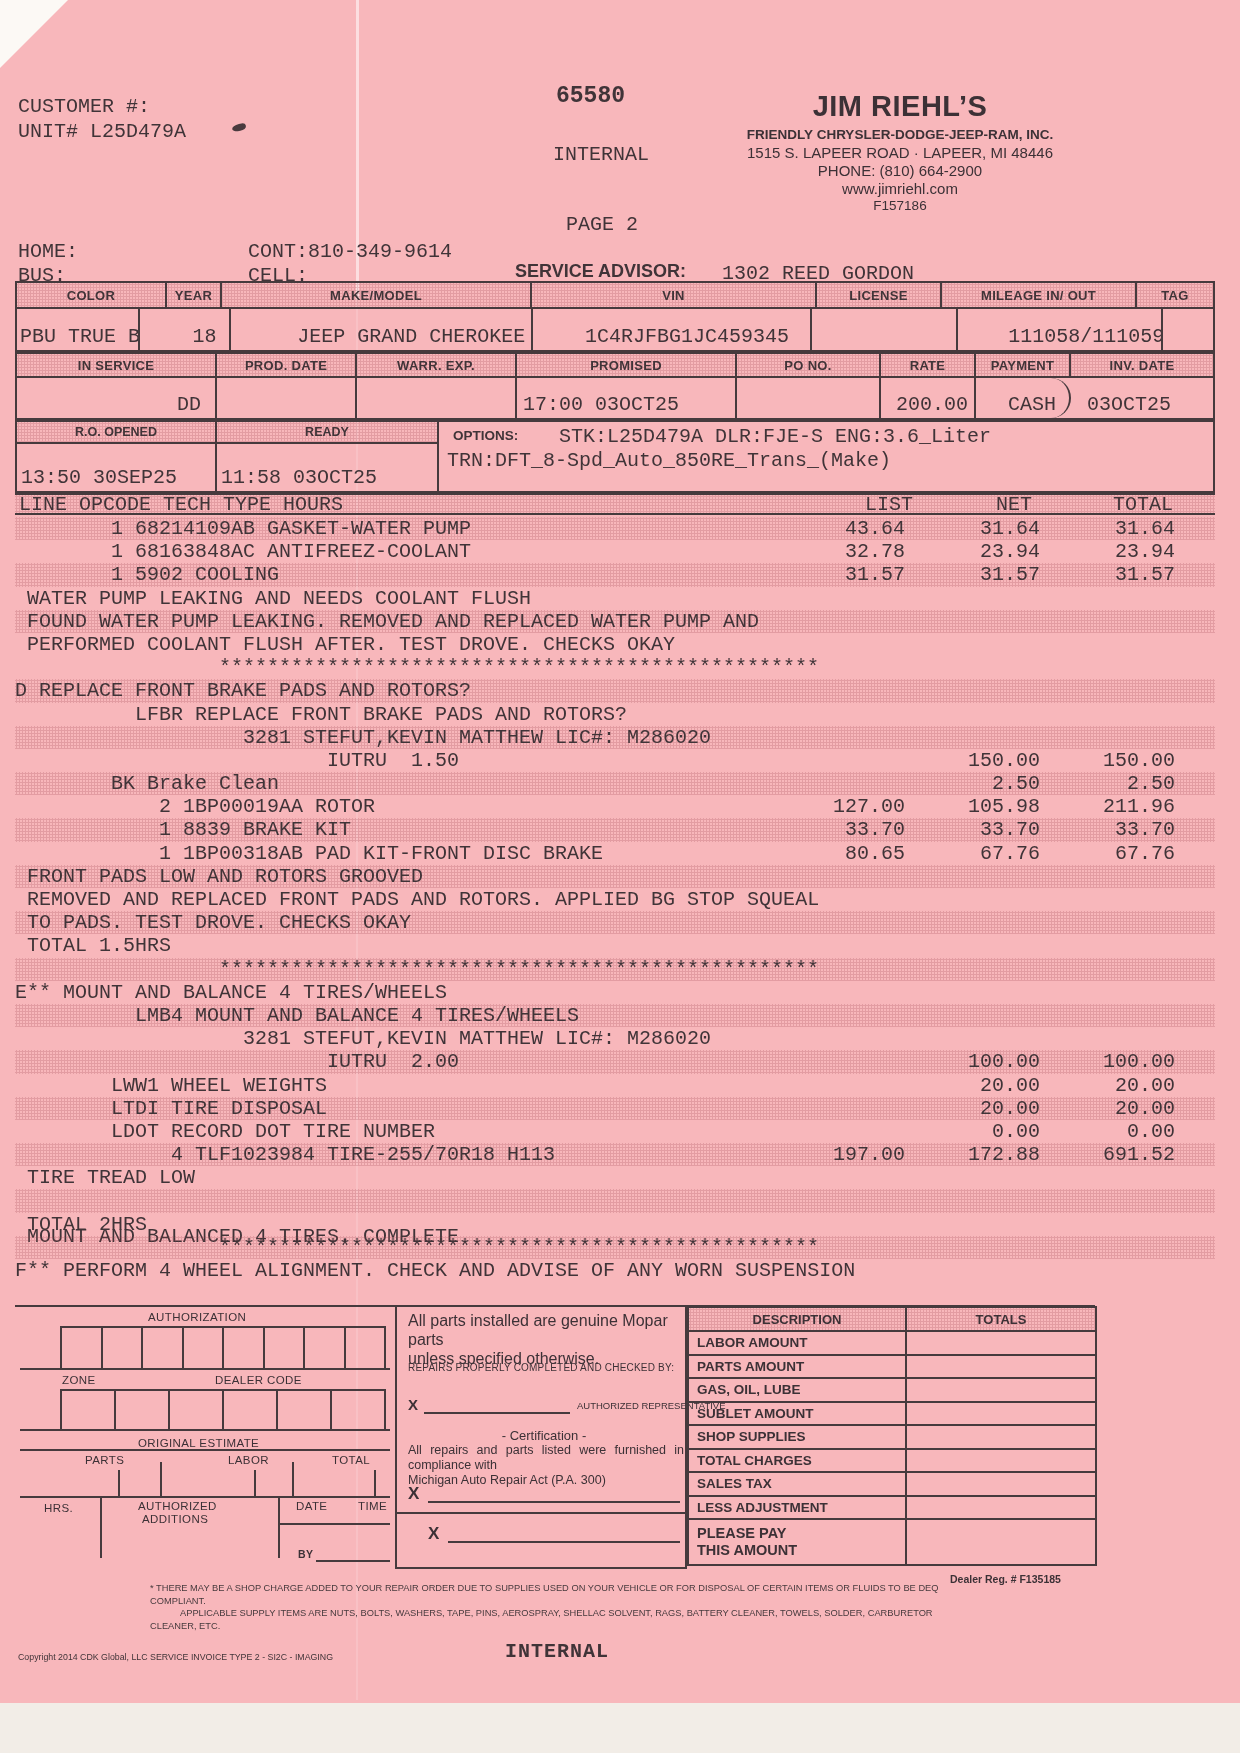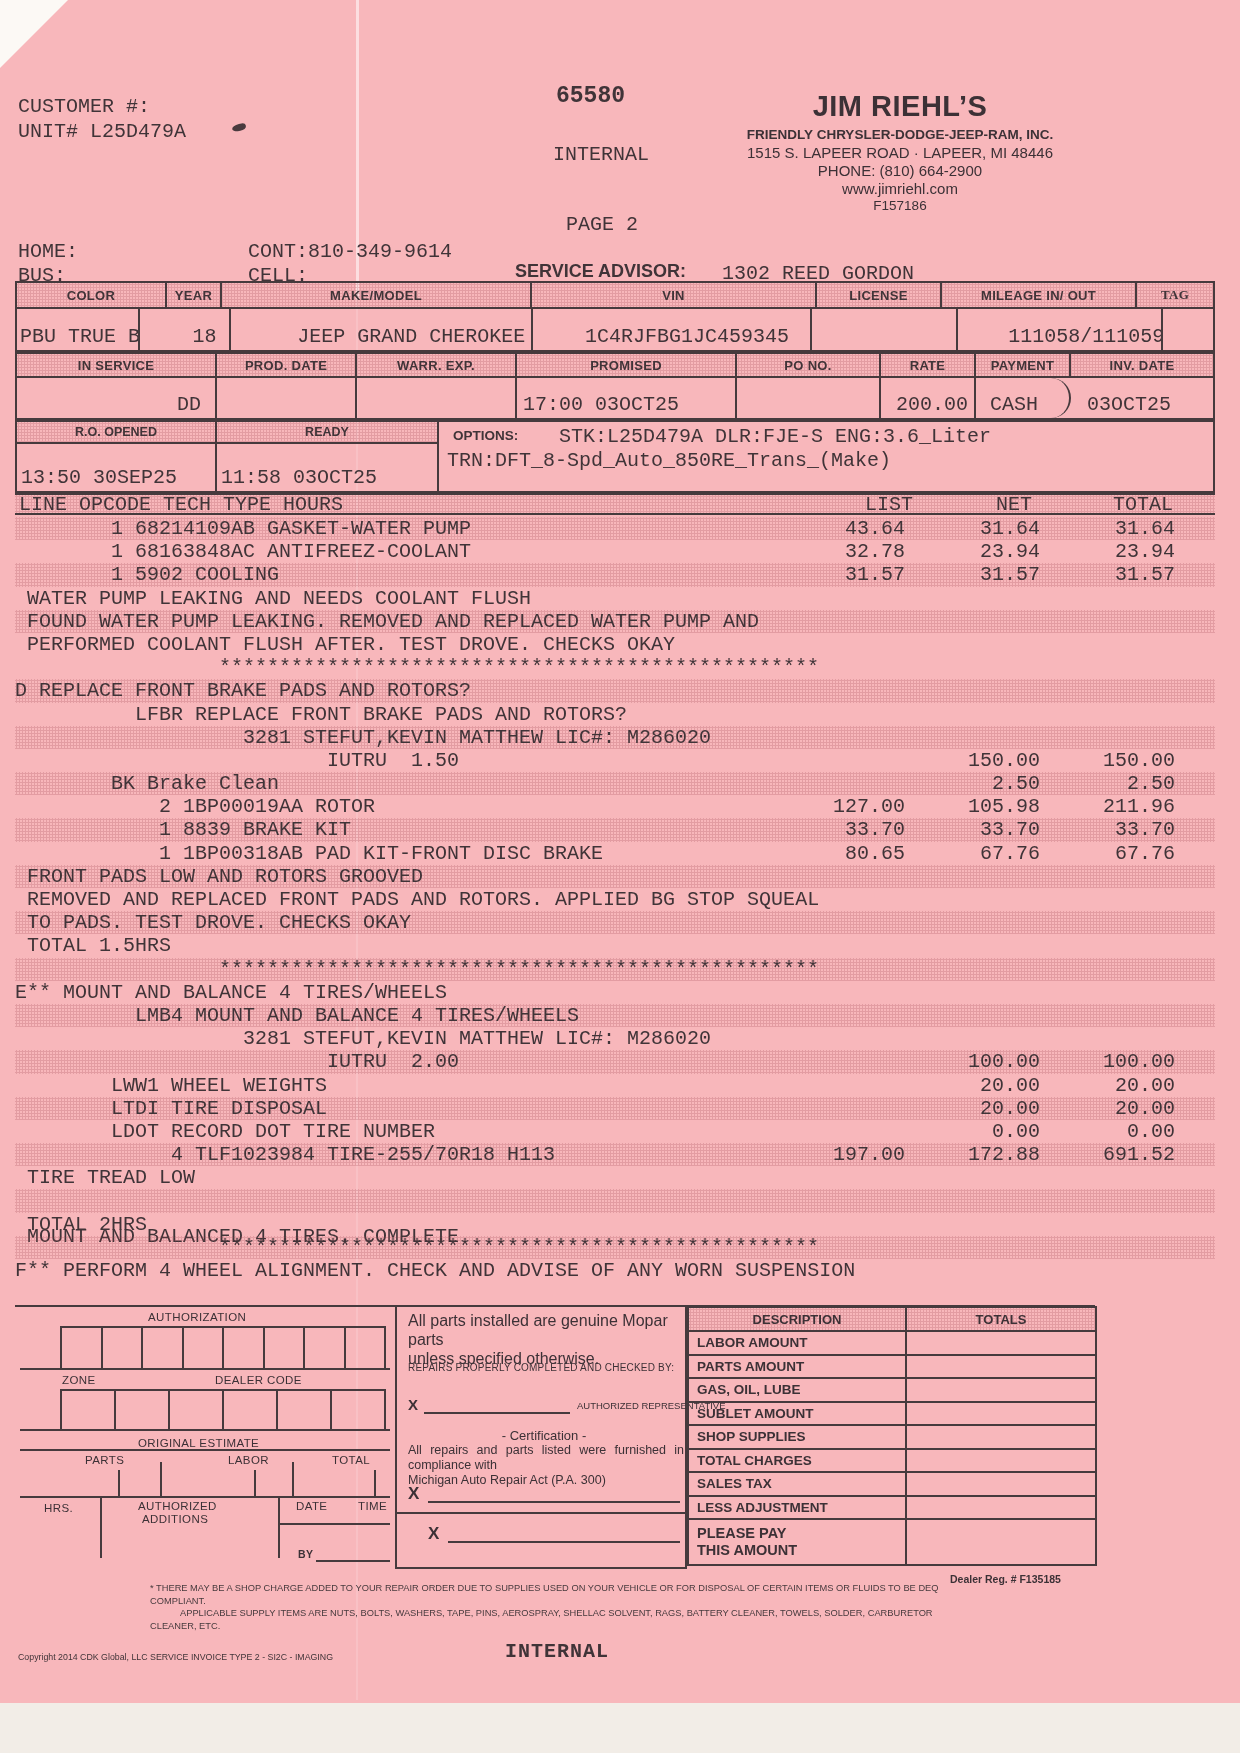--- a/index.html
+++ b/index.html
@@ -39,33 +39,33 @@
   .cell{box-sizing:border-box;border-right:2px solid #463a3d;overflow:hidden;}
   .cell:last-child{border-right:none;}
   .hcell{display:flex;align-items:center;justify-content:center;
          font-family:"Liberation Sans","DejaVu Sans",sans-serif;font-size:13px;font-weight:bold;letter-spacing:.3px;}
   .vcell{display:flex;align-items:flex-end;font-size:20px;white-space:pre;padding-bottom:2px;}
 
   .t1{top:281px;height:71px;}
   .t1 .hrow{height:24px;border-bottom:2px solid #463a3d;}
   .t1 .brow{flex:1;gap:44px;}
   .t1 .c0{width:150px;} .t1 .c1{width:55px;} .t1 .c2{width:310px;} .t1 .c3{width:285px;}
-  .t1 .c4{width:125px;} .t1 .c5{width:195px;} .t1 .c6{flex:1;font-family:Liberation Serif, serif;}
+  .t1 .c4{width:125px;} .t1 .c5{width:195px;} .t1 .c6{flex:1;}
   .t1 .brow .c0{padding-left:3px;} .t1 .brow .c1{padding-left:8px;} .t1 .brow .c2{padding-left:22px;}
   .t1 .brow .c3{padding-left:8px;} .t1 .brow .c5{padding-left:6px;} .t1 .brow .c6{padding-left:6px;}
 
   .t2{top:352px;height:68px;}
   .t2 .hrow{height:22px;border-bottom:2px solid #463a3d;}
   .t2 .brow{flex:1;}
   .t2 .c0{width:200px;} .t2 .c1{width:140px;} .t2 .c2{width:160px;} .t2 .c3{width:220px;}
   .t2 .c4{width:144px;} .t2 .c5{width:95px;} .t2 .c6{width:95px;} .t2 .c7{flex:1;}
   .t2 .brow .c0{justify-content:flex-end;padding-right:14px;}
   .t2 .brow .c3{padding-left:6px;}
   .t2 .brow .c5{justify-content:flex-end;padding-right:6px;}
-  .t2 .brow .c6{padding-left:14px;border-radius:20px;}
+  .t2 .brow .c6{padding-left:32px;border-radius:20px;}
   .t2 .brow .c7{padding-left:16px;}
 
   .t3{top:420px;height:73px;flex-direction:row;}
   .t3col{box-sizing:border-box;border-right:2px solid #463a3d;display:flex;flex-direction:column;}
   .t3col.a{width:200px;} .t3col.b{width:222px;} .t3col.c{flex:1;border-right:none;position:relative;}
   .t3col .h{height:20px;border-bottom:2px solid #463a3d;display:flex;align-items:center;justify-content:center;
             font-family:"Liberation Sans","DejaVu Sans",sans-serif;font-size:12.5px;font-weight:bold;}
   .t3col .v{flex:1;display:flex;align-items:flex-end;font-size:20px;white-space:pre;padding:0 0 2px 4px;}
   .opt-label{position:absolute;left:14px;top:6px;font-family:"Liberation Sans","DejaVu Sans",sans-serif;
              font-size:13.5px;font-weight:bold;}

